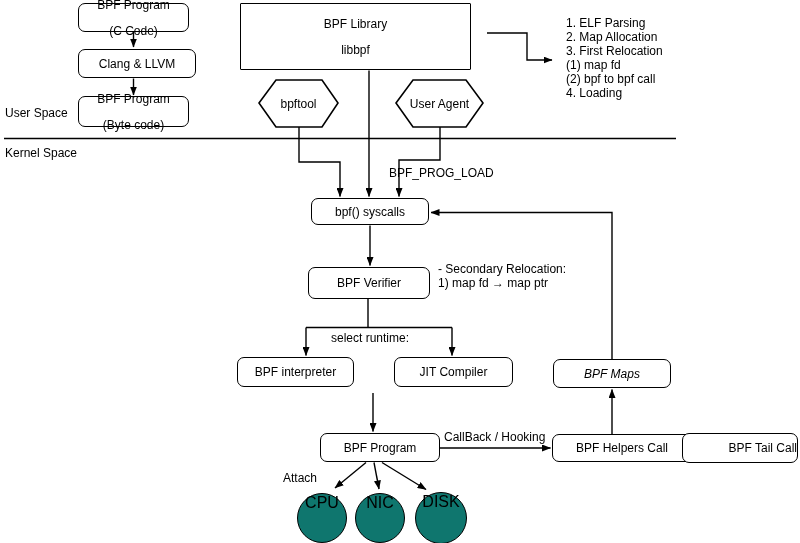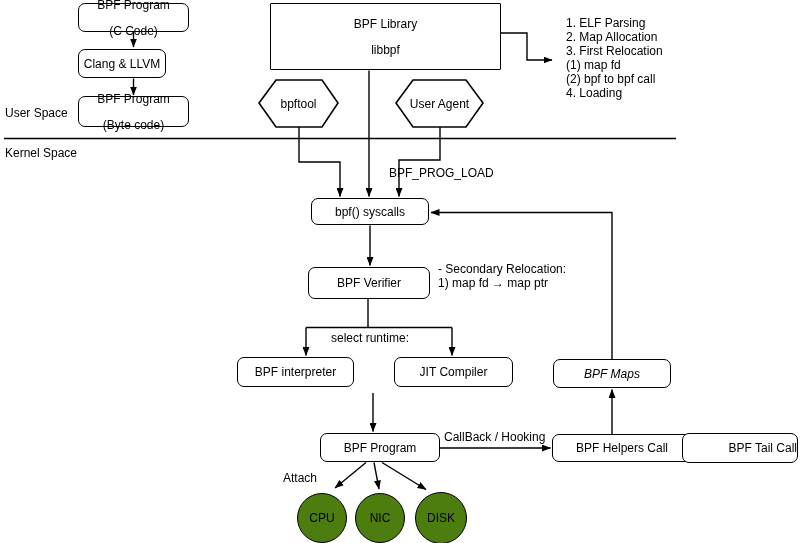--- a/index.html
+++ b/index.html
@@ -12,21 +12,21 @@
     position:absolute;box-sizing:border-box;border:1.6px solid #000;border-radius:7px;
     background:#fff;display:flex;flex-direction:column;align-items:center;justify-content:center;
     font-size:12px;line-height:14px;text-align:center;gap:12px;
   }
   .box.square{border-radius:1px;}
   .lbl{position:absolute;font-size:12px;line-height:14px;white-space:nowrap;}
   .notes{position:absolute;font-size:12px;line-height:14px;white-space:nowrap;}
   .hexlbl{position:absolute;font-size:12px;text-align:center;}
   .circle{
     position:absolute;box-sizing:border-box;border:1.4px solid #000;border-radius:50%;
-    background:#4d7c0f;display:flex;align-items:center;justify-content:center;font-size:12px;
+    background:#0f766e;display:flex;justify-content:center;font-size:16px;
   }
   svg{display:block;}
 </style>
 </head>
 <body>
 
 <div class="stage">
 
   <svg class="layer" viewBox="0 0 800 543">
     <defs>
@@ -59,29 +59,29 @@
     </g>
   </svg>
 
   <div class="lbl" style="left:5px;top:106px;">User Space</div>
   <div class="lbl" style="left:5px;top:146px;">Kernel Space</div>
 
   <div class="box" style="left:78px;top:3px;width:111px;height:29px;">
     <span>BPF Program</span>
     <span>(C Code)</span>
   </div>
-  <div class="box" style="left:78px;top:49px;width:88px;height:29px;">
+  <div class="box" style="left:78px;top:49px;width:118px;height:29px;">
     <span>Clang &amp; LLVM</span>
   </div>
   <div class="box" style="left:78px;top:96px;width:111px;height:31px;">
     <span>BPF Program</span>
     <span>(Byte code)</span>
   </div>
 
-  <div class="box square" style="left:270px;top:3px;width:231px;height:67px;border-width:1.8px;">
+  <div class="box square" style="left:240px;top:3px;width:231px;height:67px;border-width:1.8px;">
     <span>BPF Library</span>
     <span>libbpf</span>
   </div>
 
   <div class="notes" style="left:566px;top:16px;">
     <div>1. ELF Parsing</div>
     <div>2. Map Allocation</div>
     <div>3. First Relocation</div>
     <div>(1) map fd</div>
     <div>(2) bpf to bpf call</div>

